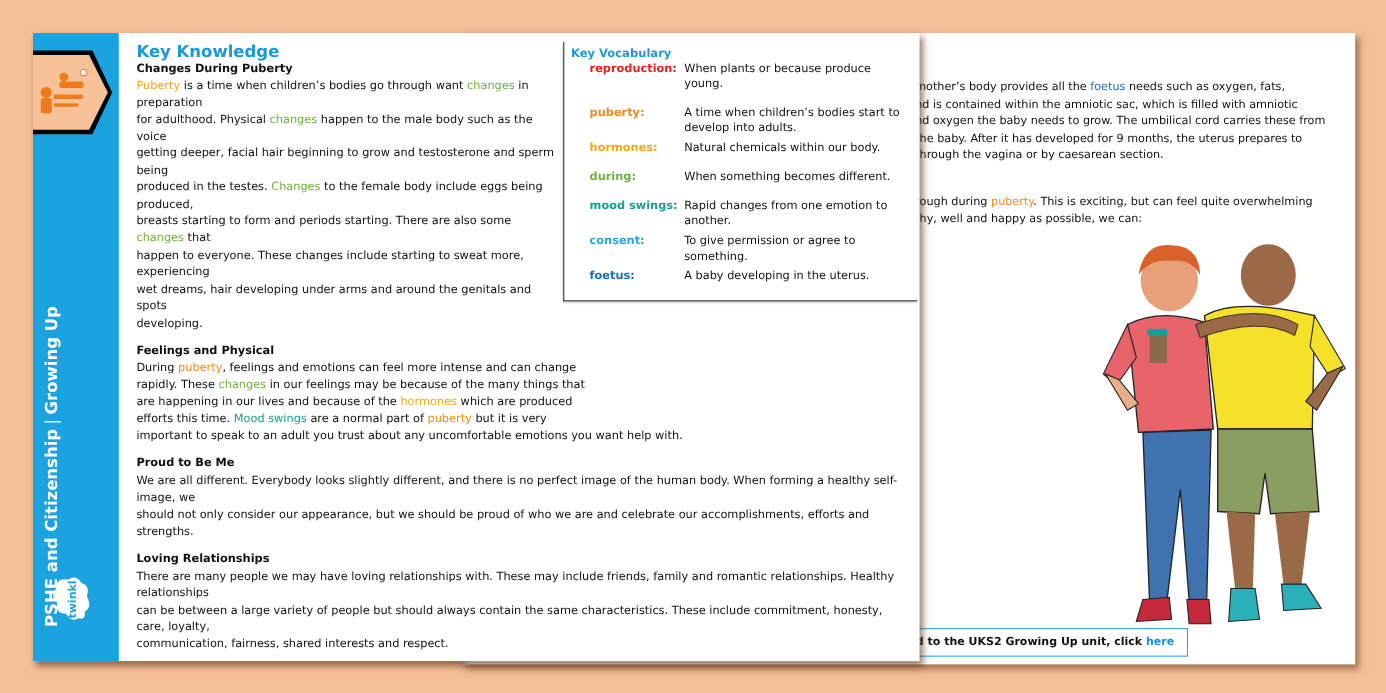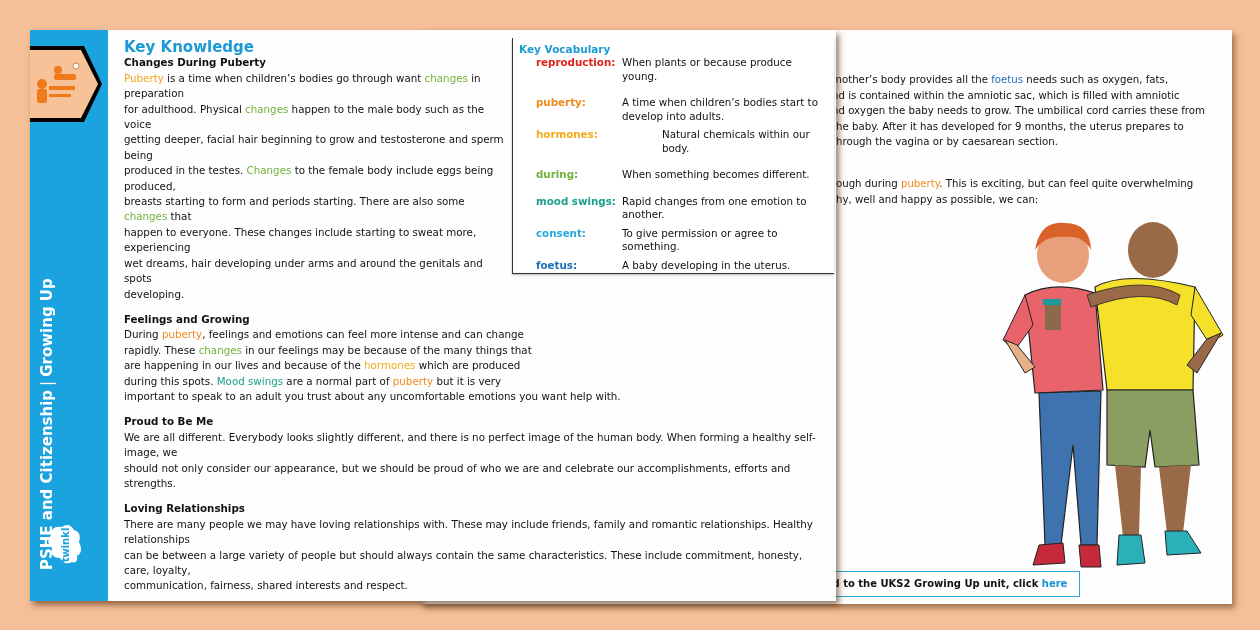--- a/index.html
+++ b/index.html
@@ -159,27 +159,27 @@
       <div class="para">
           <div><span class="w-puberty-y">Puberty</span><span> is a time when children’s bodies go through want </span><span class="w-changes">changes</span><span> in preparation</span></div>
           <div><span>for adulthood. Physical </span><span class="w-changes">changes</span><span> happen to the male body such as the voice</span></div>
           <div><span>getting deeper, facial hair beginning to grow and testosterone and sperm being</span></div>
           <div><span>produced in the testes. </span><span class="w-changes">Changes</span><span> to the female body include eggs being produced,</span></div>
           <div><span>breasts starting to form and periods starting. There are also some </span><span class="w-changes">changes</span><span> that</span></div>
           <div><span>happen to everyone. These changes include starting to sweat more, experiencing</span></div>
           <div><span>wet dreams, hair developing under arms and around the genitals and spots</span></div>
           <div><span>developing.</span></div>
         </div>
-      <div class="section-title">Feelings and Growing</div>
+      <div class="section-title">Feelings and Physical</div>
     </div>
     <div class="para">
         <div><span>During </span><span class="w-puberty">puberty</span><span>, feelings and emotions can feel more intense and can change</span></div>
         <div><span>rapidly. These </span><span class="w-changes">changes</span><span> in our feelings may be because of the many things that</span></div>
         <div><span>are happening in our lives and because of the </span><span class="w-hormones">hormones</span><span> which are produced</span></div>
-        <div><span>during this spots. </span><span class="w-mood">Mood swings</span><span> are a normal part of </span><span class="w-puberty">puberty</span><span> but it is very</span></div>
+        <div><span>efforts this time. </span><span class="w-mood">Mood swings</span><span> are a normal part of </span><span class="w-puberty">puberty</span><span> but it is very</span></div>
         <div><span>important to speak to an adult you trust about any uncomfortable emotions you want help with.</span></div>
       </div>
     <div class="section-title">Proud to Be Me</div>
     <div class="para">
         <div><span>We are all different. Everybody looks slightly different, and there is no perfect image of the human body. When forming a healthy self-image, we</span></div>
         <div><span>should not only consider our appearance, but we should be proud of who we are and celebrate our accomplishments, efforts and strengths.</span></div>
       </div>
     <div class="section-title">Loving Relationships</div>
     <div class="para">
         <div><span>There are many people we may have loving relationships with. These may include friends, family and romantic relationships. Healthy relationships</span></div>
@@ -193,21 +193,21 @@
     <div class="vocab-title">Key Vocabulary</div>
     <div id="vocab-list">
         <div class="vocab-row" style="margin-bottom: 13px;">
           <div class="vocab-term" style="color: rgb(227, 34, 25);">reproduction:</div>
           <div class="vocab-def">When plants or because produce young.</div>
         </div>
         <div class="vocab-row" style="margin-bottom: 5px;">
           <div class="vocab-term" style="color: rgb(240, 138, 28);">puberty:</div>
           <div class="vocab-def">A time when children’s bodies start to develop into adults.</div>
         </div>
-        <div class="vocab-row" style="margin-bottom: 13px; gap: 40px;">
+        <div class="vocab-row" style="margin-bottom: 13px;">
           <div class="vocab-term" style="color: rgb(242, 170, 23);">hormones:</div>
           <div class="vocab-def">Natural chemicals within our body.</div>
         </div>
         <div class="vocab-row" style="margin-bottom: 13px;">
           <div class="vocab-term" style="color: rgb(112, 179, 58);">during:</div>
           <div class="vocab-def">When something becomes different.</div>
         </div>
         <div class="vocab-row" style="margin-bottom: 5px;">
           <div class="vocab-term" style="color: rgb(26, 160, 141);">mood swings:</div>
           <div class="vocab-def">Rapid changes from one emotion to another.</div>

